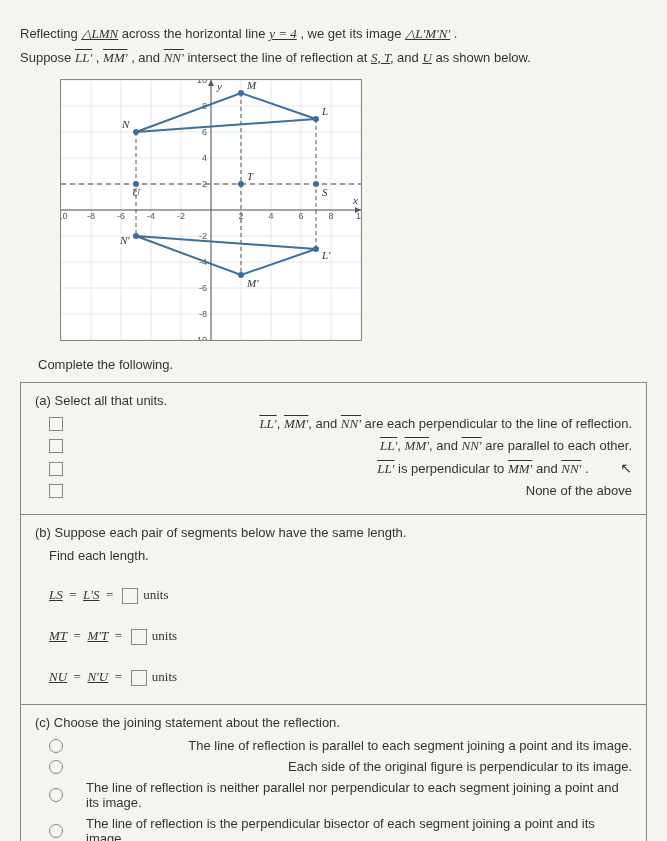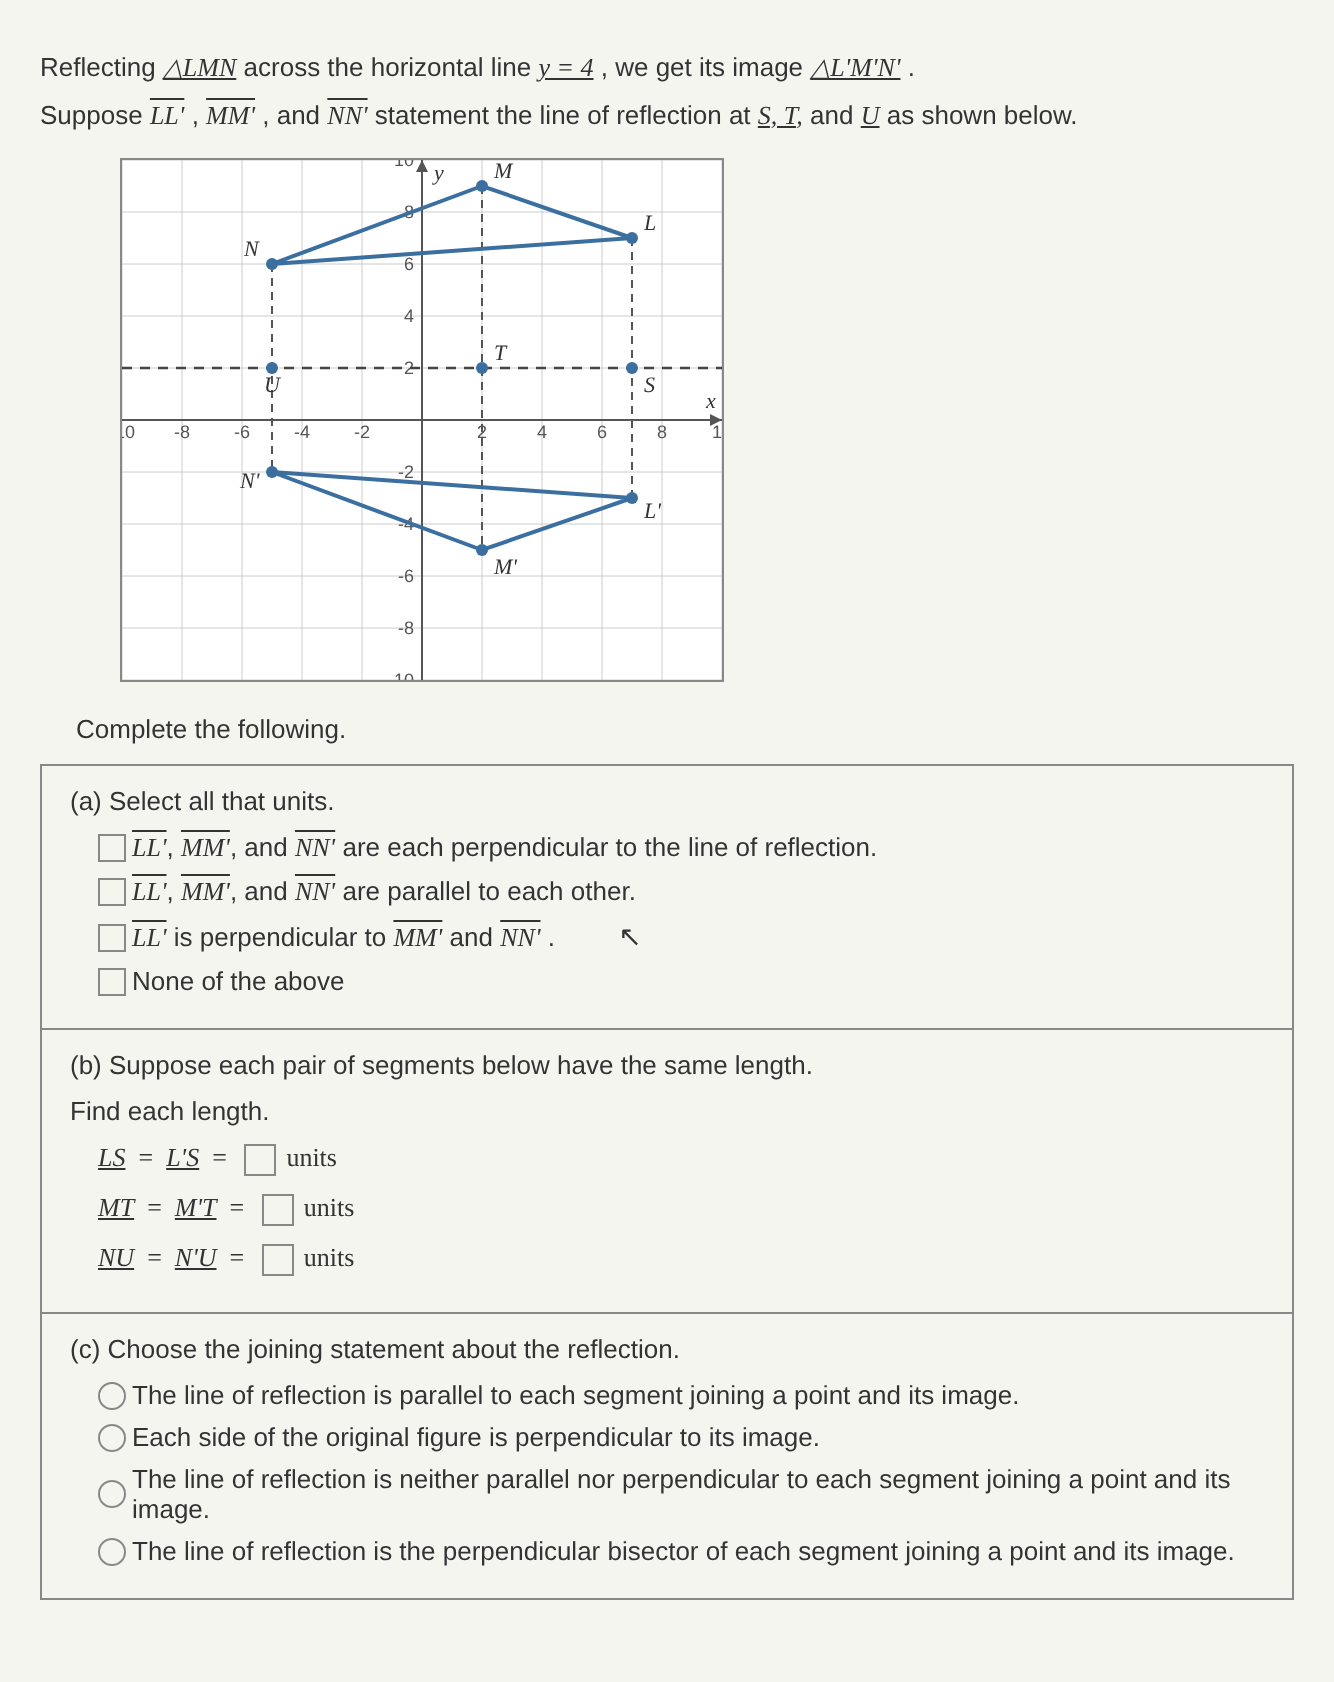--- a/index.html
+++ b/index.html
@@ -47,21 +47,22 @@
   }
   .part {
     border-bottom: 1px solid #888;
     padding: 10px 14px;
   }
   .part-header { margin-bottom: 8px; }
   .opt-row {
     margin: 6px 0 6px 14px;
     display: flex;
     align-items: center;
-    gap: 3px;
+    gap: 23px;
+    justify-content: space-between;
   }
   .chk {
     width: 12px; height: 12px;
     border: 1px solid #888;
     display: inline-block;
     flex-shrink: 0;
   }
   .radio {
     width: 12px; height: 12px;
     border: 1px solid #888;
@@ -69,21 +70,21 @@
     display: inline-block;
     flex-shrink: 0;
   }
   .input-box {
     display: inline-block;
     width: 14px; height: 14px;
     border: 1px solid #888;
     vertical-align: middle;
     margin: 0 2px;
   }
-  .eq-row { margin: 8px 0 8px 14px; font-family: 'Times New Roman', serif; }
+  .eq-row { margin: 24px 0 8px 14px; font-family: 'Times New Roman', serif; }
   .cursor-arrow { font-size: 14px; margin-left: 28px; }
 </style>
 </head>
 <body>
 
 <div class="intro">
   <p>
     <span>Reflecting </span>
     <span class="math-var">△LMN</span>
     <span> across the horizontal line </span>
@@ -92,21 +93,21 @@
     <span class="math-var">△L'M'N'</span>
     <span>.</span>
   </p>
   <p>
     <span>Suppose </span>
     <span class="overline">LL'</span>
     <span>, </span>
     <span class="overline">MM'</span>
     <span>, and </span>
     <span class="overline">NN'</span>
-    <span> statement the line of reflection at </span>
+    <span> intersect the line of reflection at </span>
     <span class="math-var">S, T,</span>
     <span> and </span>
     <span class="math-var">U</span>
     <span> as shown below.</span>
   </p>
 </div>
 
 <div class="chart-container">
   <svg id="graph-svg" width="300" height="260">
       <line x1="0" y1="0" x2="0" y2="260" class="grid-line"></line>
@@ -225,21 +226,21 @@
     </div>
 
     <div class="opt-row">
       <span class="chk"></span>
       <span>None of the above</span>
     </div>
   </div>
 
   <div class="part">
     <div class="part-header">(b) Suppose each pair of segments below have the same length.</div>
-    <div style="margin-bottom:8px">Find each length.</div>
+    <div style="margin-left:14px;margin-bottom:8px">Find each length.</div>
 
     <div class="eq-row">
       <span class="math-var">LS</span>
       &nbsp;=&nbsp;
       <span class="math-var">L'S</span>
       &nbsp;=&nbsp;
       <span class="input-box"></span>
       <span>units</span>
     </div>
 

